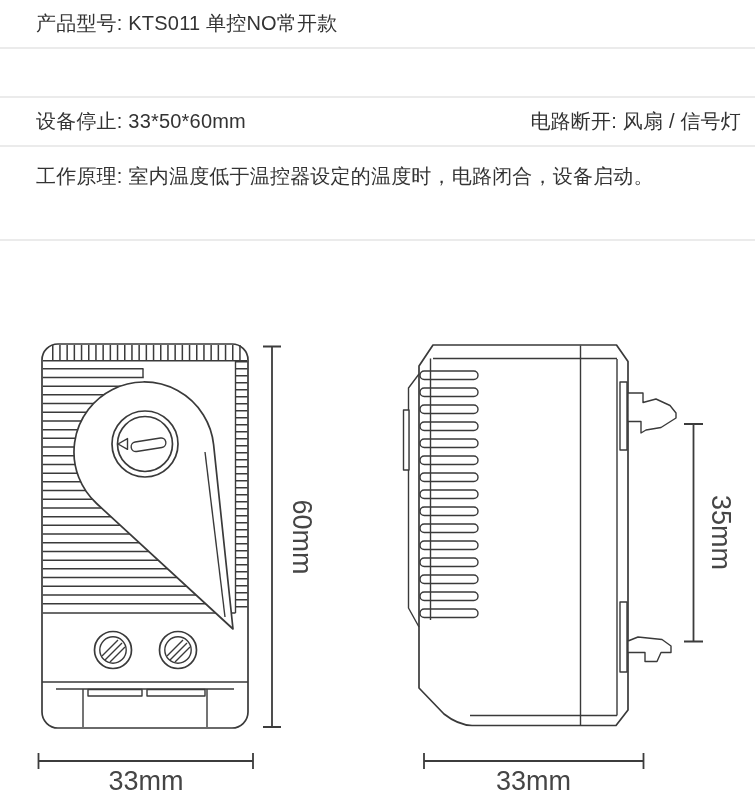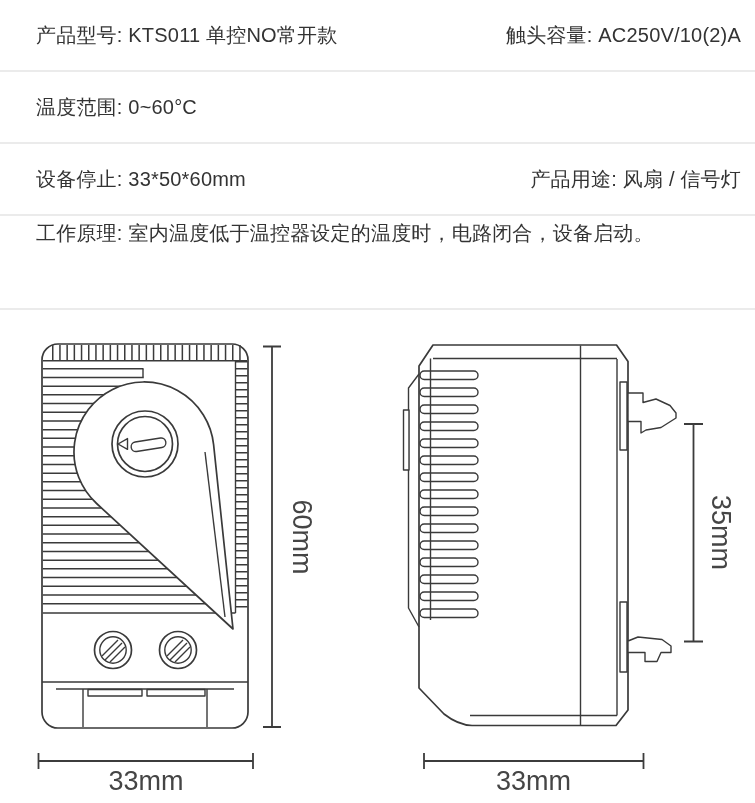--- a/index.html
+++ b/index.html
@@ -2,59 +2,57 @@
 <html><head>
 <meta charset="utf-8">
 <style>
   html,body{margin:0;padding:0;background:#fff;}
   .page{
     position:relative;width:755px;height:803px;background:#ffffff;overflow:hidden;
     font-family:"Liberation Sans","DejaVu Sans",sans-serif;color:#333333;
   }
   .spec-table{position:absolute;top:0;left:0;width:755px;}
   .spec-row{
-    box-sizing:border-box;height:72px;display:flex;align-items:center;
+    box-sizing:border-box;height:49px;display:flex;align-items:center;
     padding:0 14px 0 36px;border-bottom:2px solid #ebebeb;
     font-size:20px;letter-spacing:0.2px;white-space:nowrap;
   }
   .cell-left{flex:1;text-align:left;}
   .cell-right{text-align:right;}
   .principle-row{
     box-sizing:border-box;height:94px;display:flex;align-items:flex-start;
-    padding:2px 14px 0 36px;border-bottom:2px solid #ebebeb;
+    padding:14px 14px 0 36px;border-bottom:2px solid #ebebeb;
     font-size:20px;letter-spacing:0.2px;white-space:nowrap;
   }
   .principle-label{margin-right:6px;line-height:31px;}
   .principle-lines{line-height:31px;}
   .drawings{position:absolute;top:265px;left:0;width:755px;height:538px;}
   svg text{font-family:"Liberation Sans","DejaVu Sans",sans-serif;fill:#454545;}
   .stroke{stroke:#3a3a3a;fill:none;stroke-width:1.7;stroke-linejoin:round;stroke-linecap:butt;}
   .fillw{fill:#ffffff;}
   .thin{stroke-width:1.4;}
   .dim{stroke:#3c3c3c;fill:none;stroke-width:1.8;}
 </style>
 </head>
 <body>
 
 <div class="page">
 
   <div class="spec-table">
 
     <div class="spec-row">
       <div class="cell-left"><span>产品型号:</span> <span>KTS011 单控NO常开款</span></div>
-      <div class="cell-right"><span>触头容量:</span> <span>AC250V/10(2)A</span></div>
     </div>
 
     <div class="spec-row">
-      <div class="cell-left"><span>温度范围:</span> <span>0~60°C</span></div>
     </div>
 
     <div class="spec-row">
       <div class="cell-left"><span>设备停止:</span> <span>33*50*60mm</span></div>
-      <div class="cell-right"><span>产品用途:</span> <span>风扇 / 信号灯</span></div>
+      <div class="cell-right"><span>电路断开:</span> <span>风扇 / 信号灯</span></div>
     </div>
 
     <div class="principle-row">
       <div class="principle-label">工作原理:</div>
       <div class="principle-lines">
         <div>室内温度低于温控器设定的温度时，电路闭合，设备启动。</div>
       </div>
     </div>
 
   </div>

